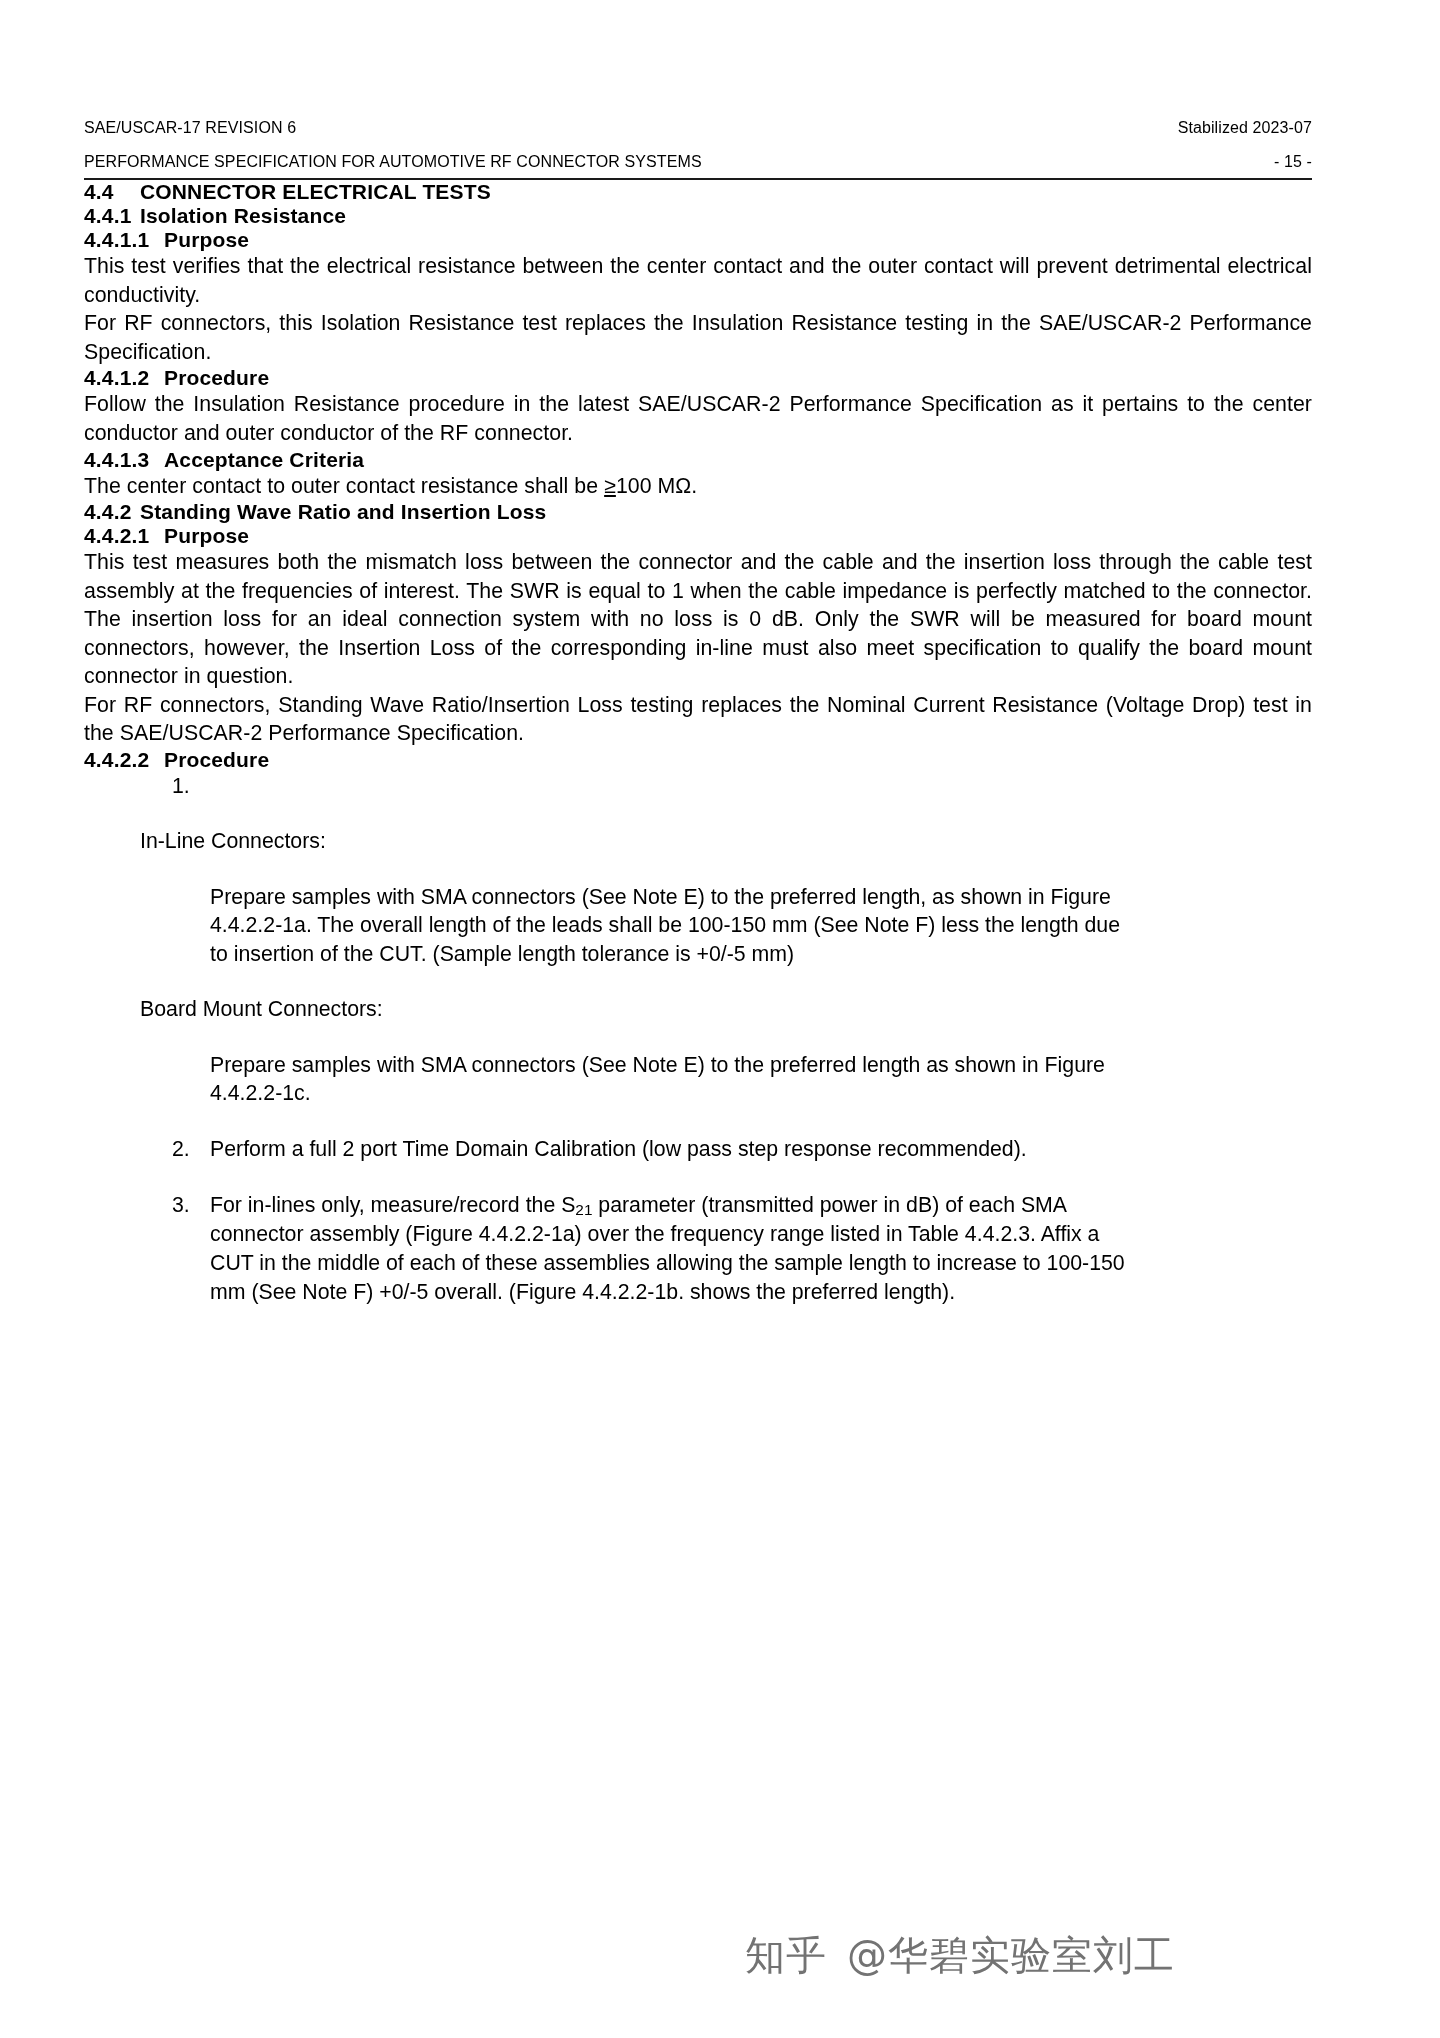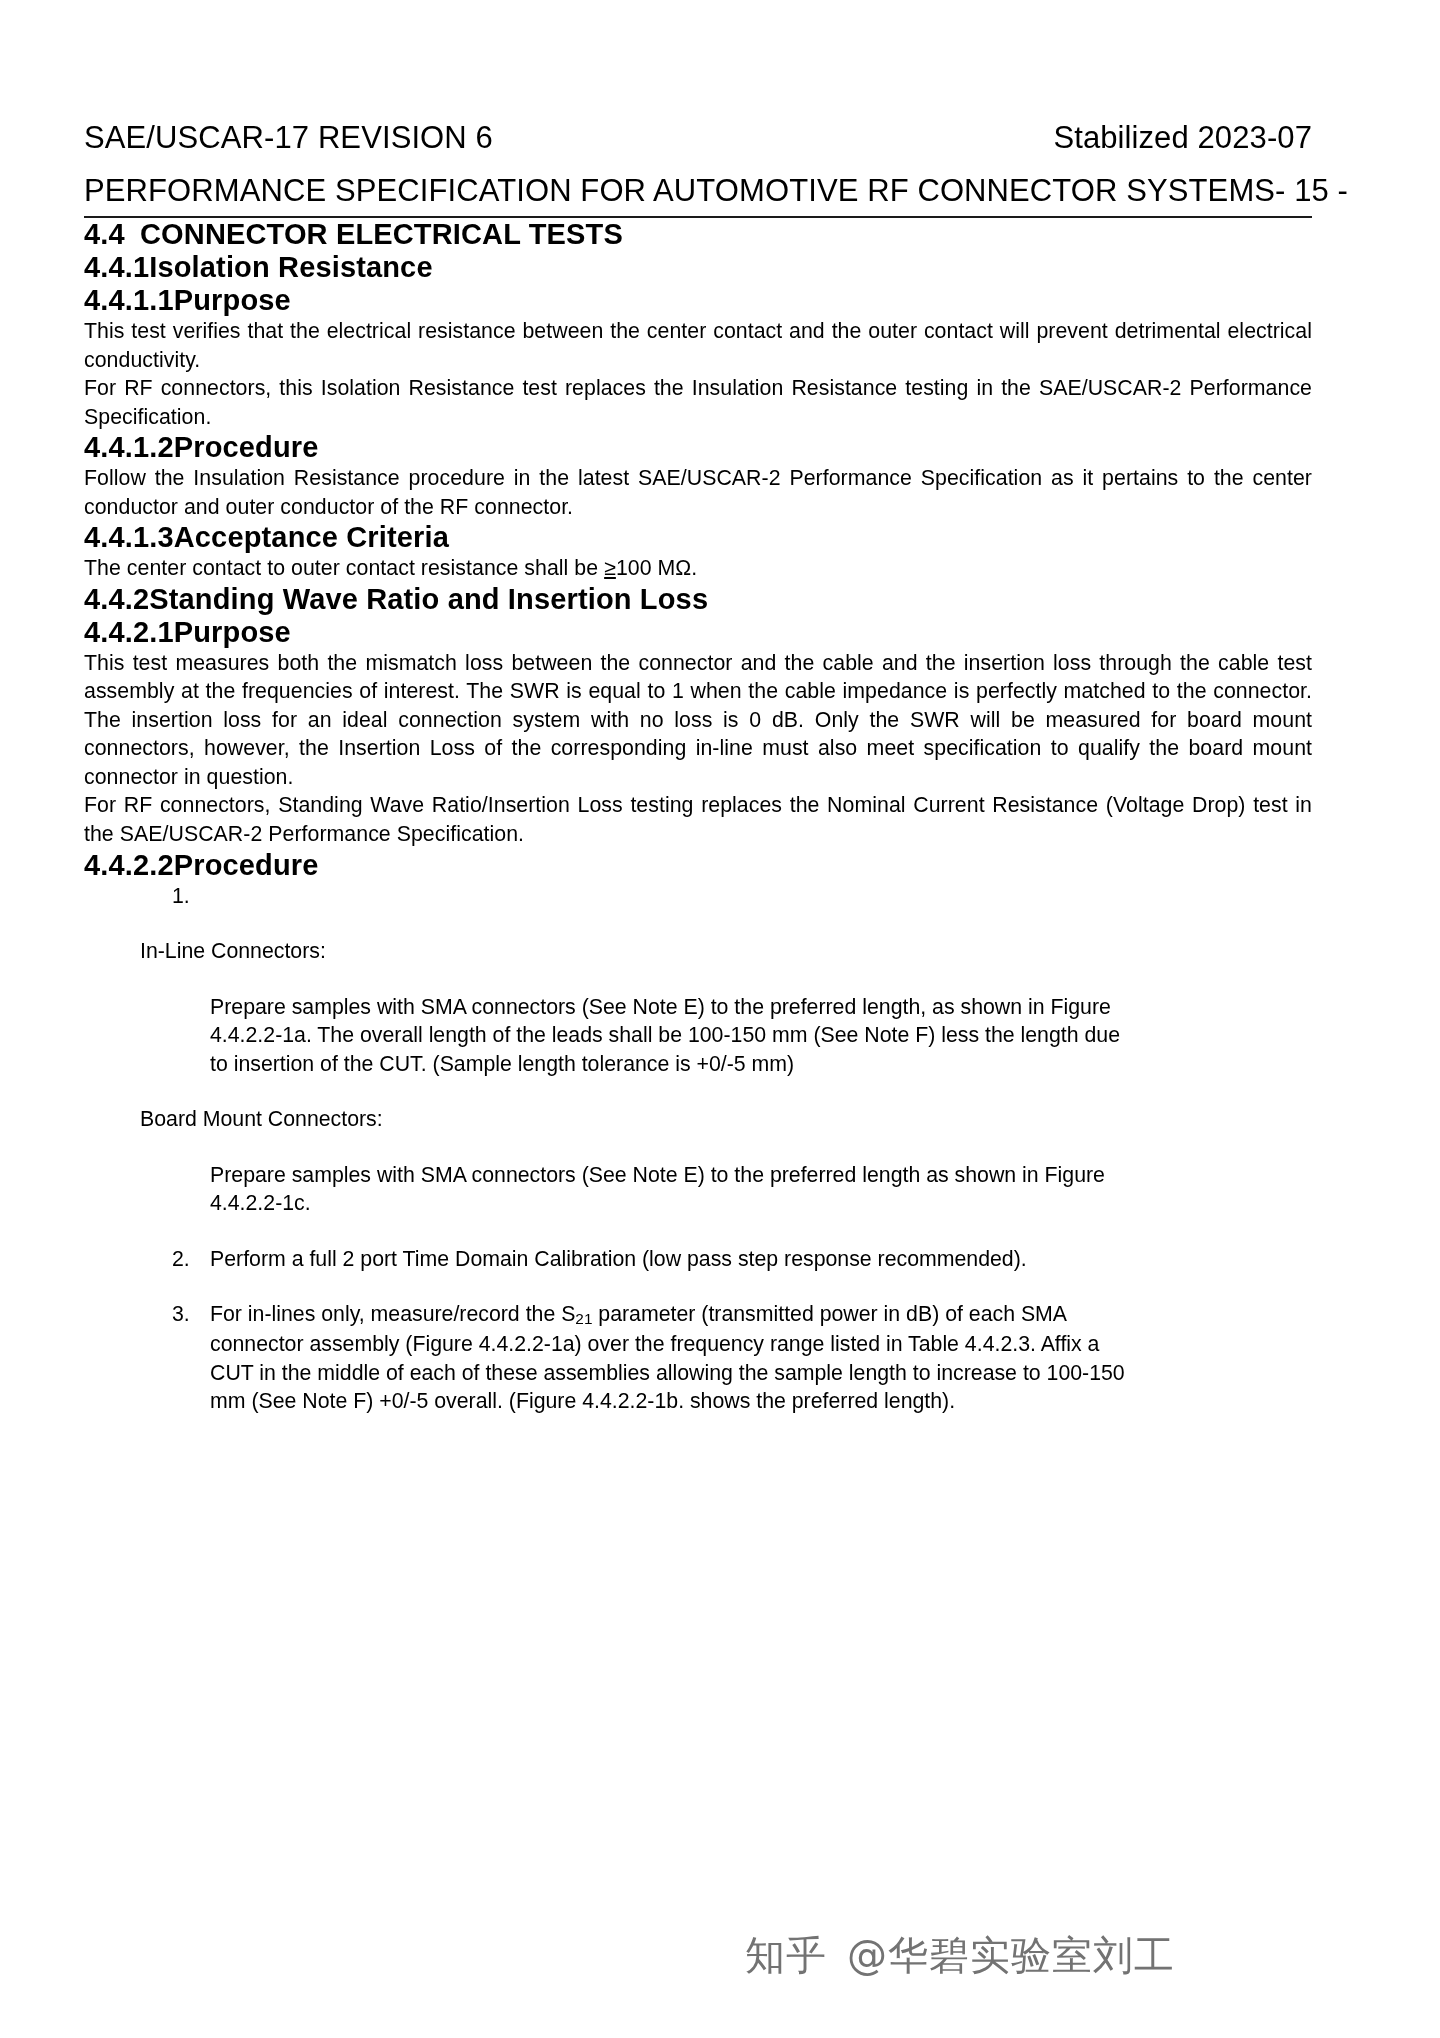--- a/index.html
+++ b/index.html
@@ -27,36 +27,36 @@
   }
 
   
   .doc-header {
     width: 100%;
   }
   .hdr-row {
     display: flex;
     justify-content: space-between;
     align-items: center;
-    font-size: 31px;
+    font-size: 16px;
     line-height: 1.26;
     letter-spacing: 0.1px;
     white-space: nowrap;
   }
   .hdr-row-2 {
     border-bottom: 2.5px solid #1a1a1a;
     padding-bottom: 6px;
     margin-top: 14px;
   }
   .hdr-left { text-align: left; }
   .hdr-right { text-align: right; }
 
   
   h2.sec-h {
-    font-size: 29px;
+    font-size: 21px;
     font-weight: bold;
     margin: 0;
     letter-spacing: 0.15px;
     display: flex;
     white-space: pre;
   }
   .sec-num-w1 { display: inline-block; min-width: 56px; }
   .sec-num-w2 { display: inline-block; min-width: 56px; }
   .sec-num-w3 { display: inline-block; min-width: 80px; }
 

